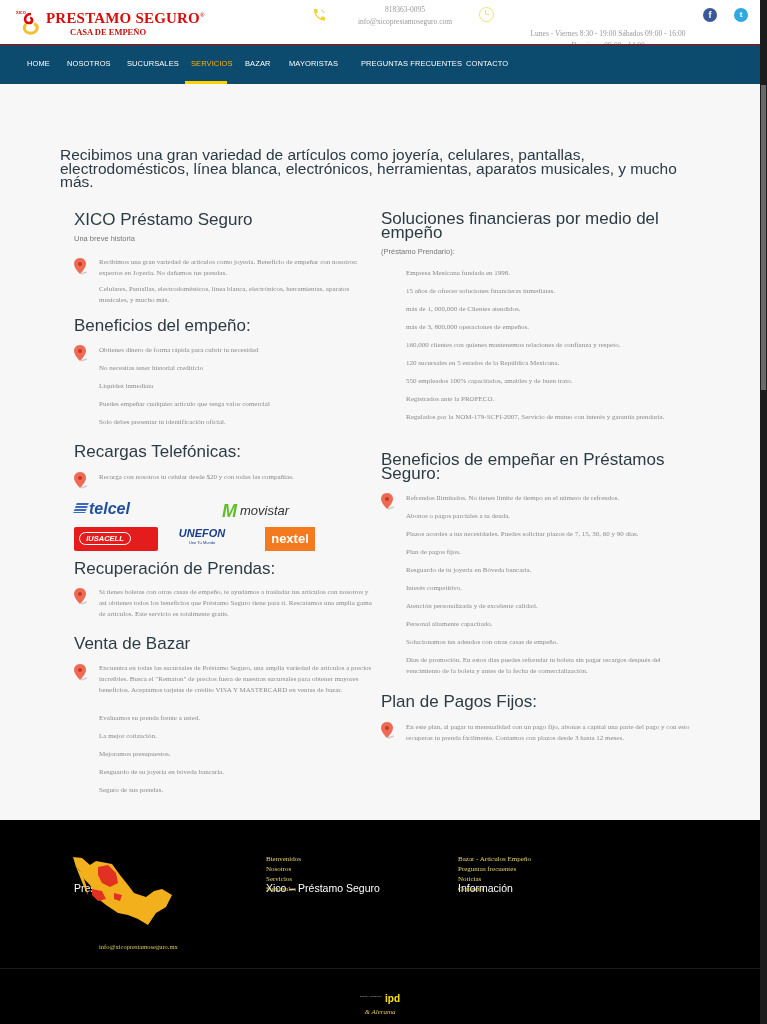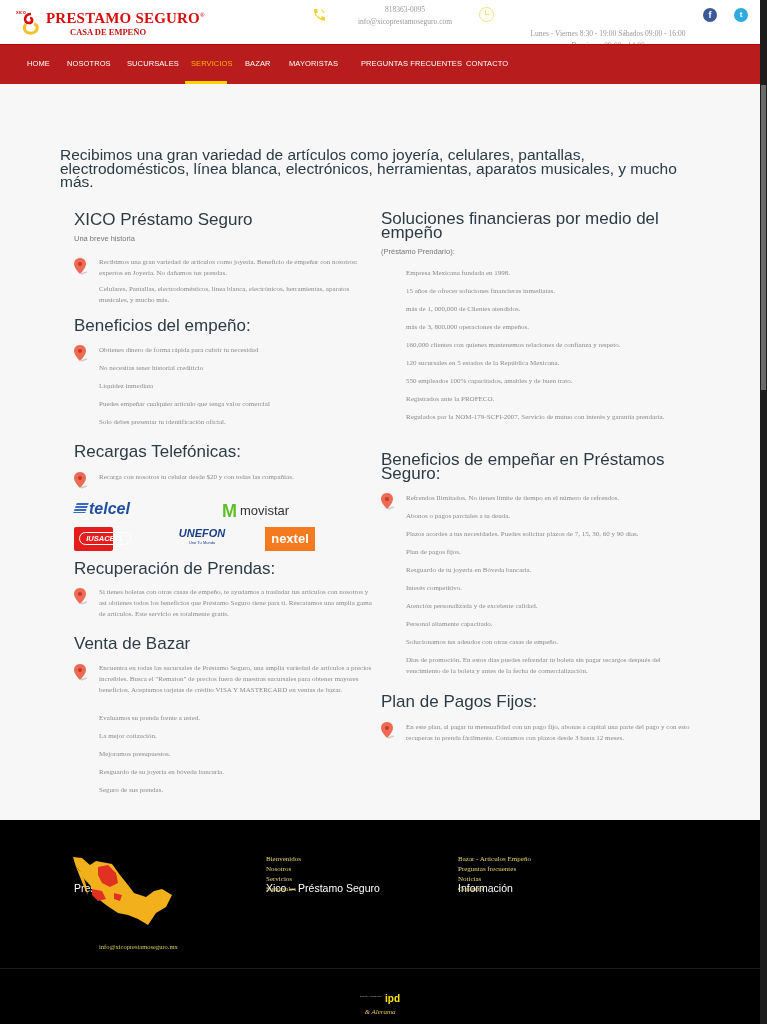--- a/index.html
+++ b/index.html
@@ -17,44 +17,44 @@
 
   .phone-icon { position: absolute; left: 311px; top: 7px; width: 16px; height: 16px; }
   .contact { position: absolute; left: 345px; top: 4px; width: 120px; text-align: center; font-size: 7.5px; line-height: 12px; color: #999; }
   .clock-icon { position: absolute; left: 479px; top: 7px; width: 15px; height: 15px; border: 1.5px solid #f2e07a; border-radius: 50%; }
   .clock-icon::after { content: ""; position: absolute; left: 5px; top: 2px; width: 3px; height: 4px; border-left: 1px solid #f2e07a; border-bottom: 1px solid #f2e07a; }
   .hours { position: absolute; left: 520px; top: 4px; width: 176px; text-align: center; font-size: 7.5px; line-height: 12px; color: #999; margin-top: 24px; }
   .social { position: absolute; top: 8px; width: 14px; height: 14px; border-radius: 50%; color: #fff; font-family: "Liberation Sans", sans-serif; font-weight: bold; font-size: 9px; text-align: center; line-height: 14px; }
   .social.fb { left: 703px; background: #3b5998; }
   .social.tw { left: 734px; background: #2fa9e0; font-size: 8px; }
 
-  .navbar { position: absolute; left: 0; top: 44px; width: 760px; height: 40px; background: #b91c1c; border-top: 1px solid #b80000; }
+  .navbar { position: absolute; left: 0; top: 44px; width: 760px; height: 40px; background: #0c4a6e; border-top: 1px solid #b80000; }
   .nav-item { position: absolute; top: 14px; font-family: "Liberation Sans", sans-serif; font-size: 7.5px; color: #fff; white-space: nowrap; letter-spacing: 0.1px; }
   .nav-item.active { color: #ffb400; }
   .nav-underline { position: absolute; left: 185px; top: 81px; width: 42px; height: 3px; background: #ffd200; }
 
   .scrollbar { position: absolute; left: 760px; top: 0; width: 7px; height: 1024px; background: #1c1c1c; }
   .scroll-thumb { position: absolute; left: 761px; top: 85px; width: 5px; height: 305px; background: #6a6a6a; }
 
   
   .hero { position: absolute; left: 60px; top: 148px; width: 640px; text-align: left; font-family: "Liberation Sans", sans-serif; font-size: 15.5px; line-height: 13.5px; color: #2b3b44; }
 
   
   .h2 { position: absolute; font-family: "Liberation Sans", sans-serif; color: #2d3b44; font-size: 17px; line-height: 15px; white-space: nowrap; }
   .h2.wrap { white-space: normal; }
   .sub-label { position: absolute; font-family: "Liberation Sans", sans-serif; font-size: 7.5px; color: #777; }
   .p { position: absolute; font-size: 7px; line-height: 11px; color: #8a8a8a; }
   .pin { position: absolute; width: 14px; height: 20px; }
 
   
   .telcel { position: absolute; left: 75px; top: 500px; width: 70px; height: 20px; font-family: "Liberation Sans", sans-serif; font-style: italic; font-weight: bold; font-size: 16px; color: #1f4fa0; }
   .telcel .bars { display: inline-block; width: 12px; height: 10px; margin-right: 2px; background: repeating-linear-gradient(180deg, #3a6bc0 0 2px, transparent 2px 3px); transform: skewX(-20deg); vertical-align: 1px; }
-  .movistar { position: absolute; left: 222px; top: 501px; font-family: "Liberation Sans", sans-serif; font-size: 13px; color: #333; white-space: nowrap; }
+  .movistar { position: absolute; left: 222px; top: 501px; font-family: "Liberation Sans", sans-serif; font-size: 13px; color: #333; white-space: nowrap; font-style: italic; }
   .movistar .m { display: inline-block; font-weight: bold; font-size: 18px; color: #5fbf2a; vertical-align: -2px; margin-right: 3px; }
-  .iusacell { position: absolute; left: 74px; top: 527px; width: 39px; height: 24px; background: #e41c1c; border-radius: 2px; }
+  .iusacell { position: absolute; left: 74px; top: 527px; width: 84px; height: 24px; background: #e41c1c; border-radius: 2px; }
   .iusacell span { position: absolute; left: 5px; top: 5px; width: 52px; height: 13px; border: 1px solid #fff; border-radius: 7px; color: #fff; font-family: "Liberation Sans", sans-serif; font-weight: bold; font-style: italic; font-size: 7.5px; text-align: center; line-height: 11px; }
   .unefon { position: absolute; left: 172px; top: 527px; width: 60px; height: 24px; text-align: center; font-family: "Liberation Sans", sans-serif; }
   .unefon .t { font-weight: bold; font-style: italic; font-size: 11px; color: #1a3f8c; line-height: 13px; }
   .unefon .s { font-size: 4px; color: #1a3f8c; }
   .nextel { position: absolute; left: 265px; top: 527px; width: 50px; height: 24px; background: #f47a20; color: #fff; font-family: "Liberation Sans", sans-serif; font-weight: bold; font-size: 13px; text-align: center; line-height: 24px; }
 
   
   .footer { position: absolute; left: 0; top: 820px; width: 760px; height: 204px; background: #000; }
   .footer-divider { position: absolute; left: 0; top: 968px; width: 760px; height: 1px; background: #1c1c1c; }
   .f-h { position: absolute; top: 834px; font-family: "Liberation Sans", sans-serif; font-size: 10.5px; color: #fff; white-space: nowrap; margin-top: 48px; }

